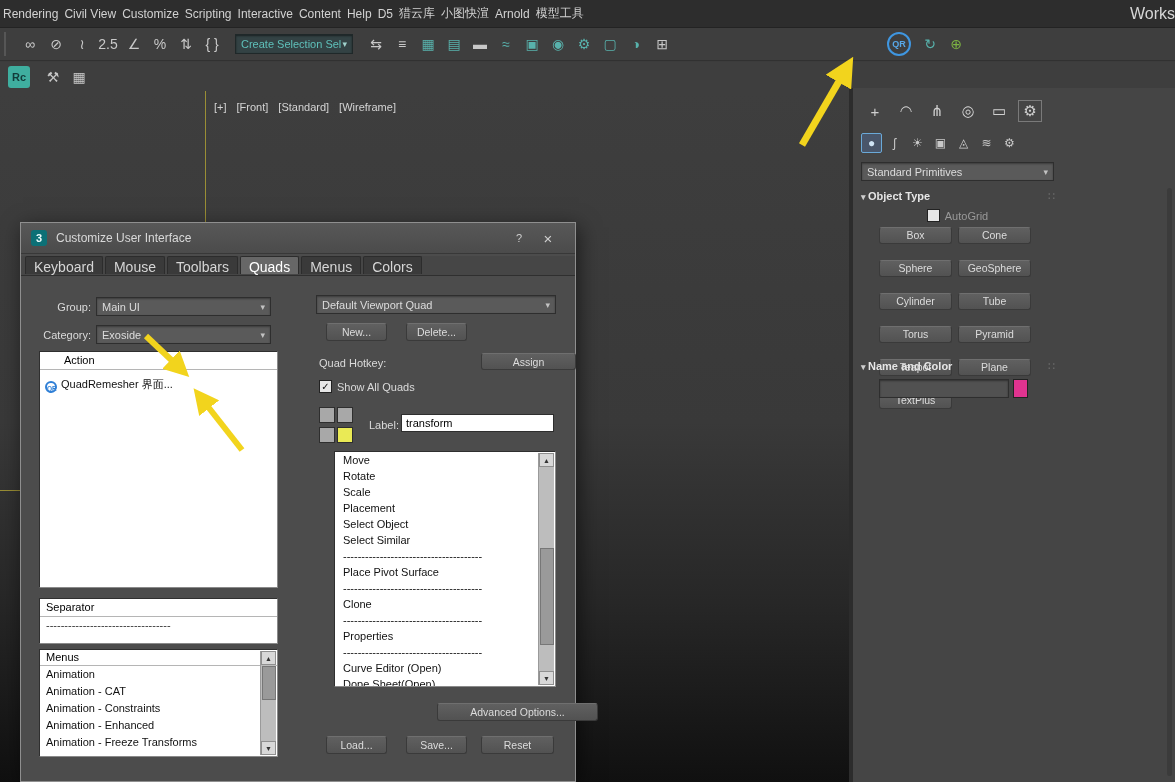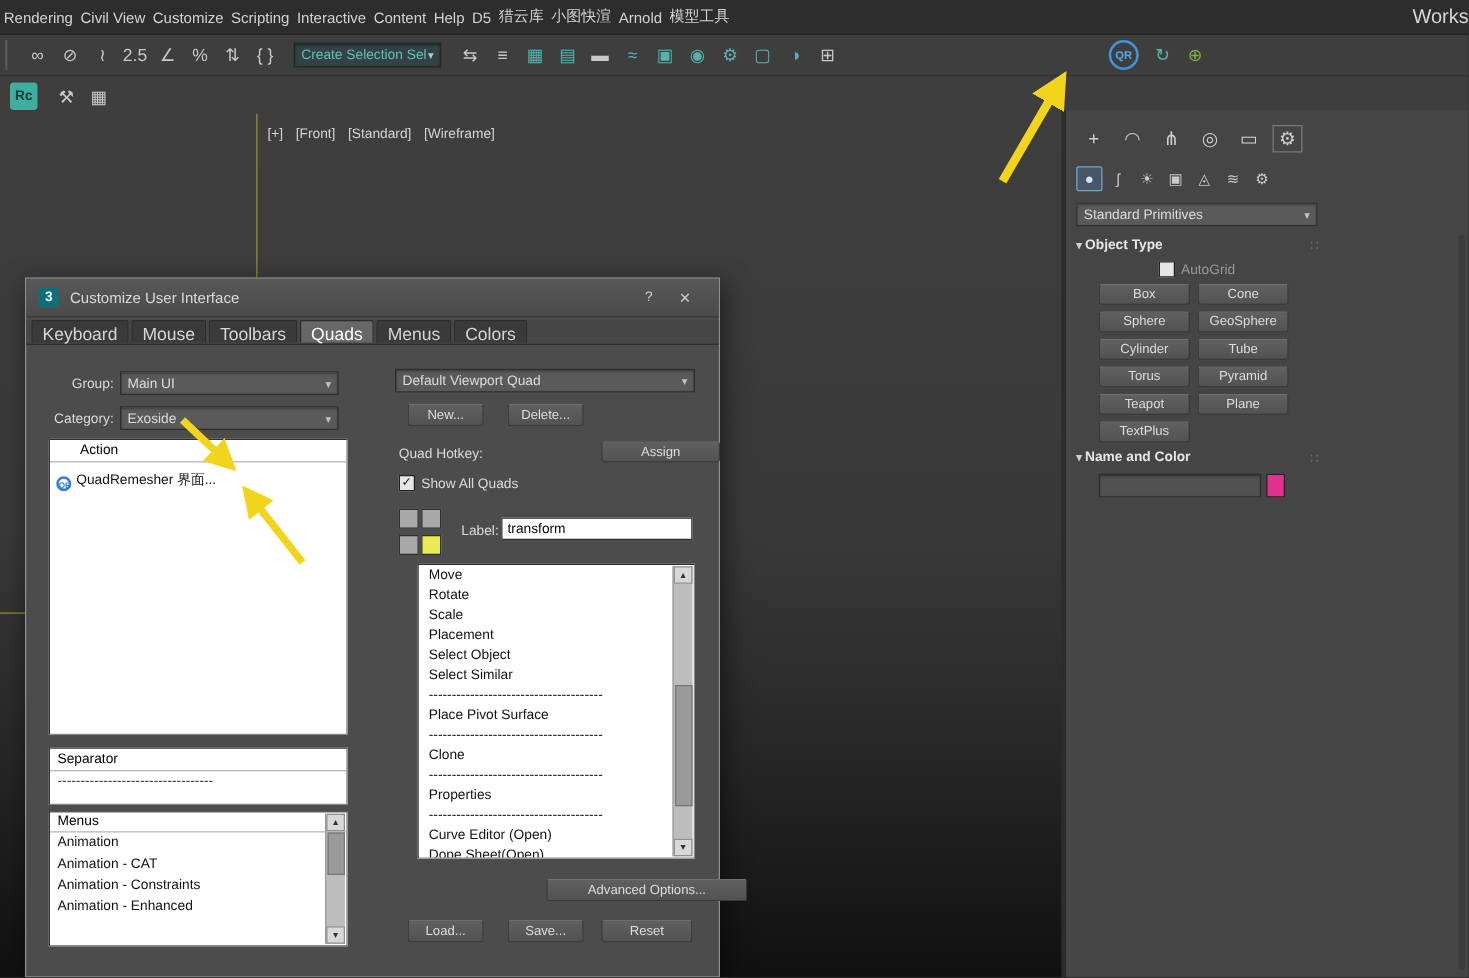--- a/index.html
+++ b/index.html
@@ -59,21 +59,21 @@
   .ro-h{position:absolute;left:8px;width:200px;font-weight:bold;color:#e6e6e6;font-size:11px;cursor:pointer;}
   .ro-h::before{content:"▾ ";font-size:9px;color:#cfcfcf;}
   .ro-grip{position:absolute;right:-100px;top:0;color:#6e6e6e;font-weight:normal;}
   .ro1{top:102px;}
   .ro2{top:272px;}
   .autogrid{position:absolute;left:8px;top:121px;width:193px;display:flex;justify-content:center;align-items:center;color:#999;}
   .cb{display:inline-block;width:11px;height:11px;background:#e6e6e6;border:1px solid #222;
       color:#111;font-size:10px;line-height:11px;text-align:center;margin-right:5px;cursor:pointer;}
   .cb.checked::before{content:"✓";}
   .obj-grid{position:absolute;left:26px;top:139px;width:152px;display:grid;
-            grid-template-columns:73px 73px;gap:5px 6px;}
+            grid-template-columns:73px 73px;gap:16px 6px;}
   .btn{background:linear-gradient(#606060,#525252);border:1px solid #3a3a3a;border-top-color:#6f6f6f;
        border-radius:3px;color:#dcdcdc;font-size:10.5px;text-align:center;cursor:pointer;
        font-family:"Liberation Sans",sans-serif;padding:0;}
   .obj-btn{height:17px;line-height:15px;}
   .name-row{position:absolute;left:26px;top:291px;display:flex;align-items:center;gap:4px;}
   .name-input{width:128px;height:17px;background:#515151;border:1px solid #2e2e2e;
               box-shadow:inset 0 1px 2px rgba(0,0,0,.4);}
   .swatch{width:13px;height:17px;border:1px solid #222;cursor:pointer;}
   .cp-scroll{position:absolute;right:3px;top:100px;bottom:6px;width:5px;background:#3b3b3b;border-radius:3px;}
 
@@ -295,20 +295,21 @@
     </div>
 
     <div class="wbox" style="left:18px;top:426px;width:239px;height:108px;">
       <div class="wh" style="height:15px;line-height:15px;padding-left:6px;">Menus</div>
       <div style="width:222px;">
 
       <div class="mrow">Animation</div>
           <div class="mrow">Animation - CAT</div>
           <div class="mrow">Animation - Constraints</div>
           <div class="mrow">Animation - Enhanced</div>
+          <div class="mrow">Animation - Freeze Transforms</div>
         </div>
       <div class="vsb">
         <span class="sbtn sb-up"></span>
         <span class="sthumb" style="top:15px;height:32px;"></span>
         <span class="sbtn sb-dn"></span>
       </div>
     </div>
 
     <div class="dd" style="position:absolute;left:295px;top:72px;width:240px;height:19px;">
       <span>Default Viewport Quad</span>

